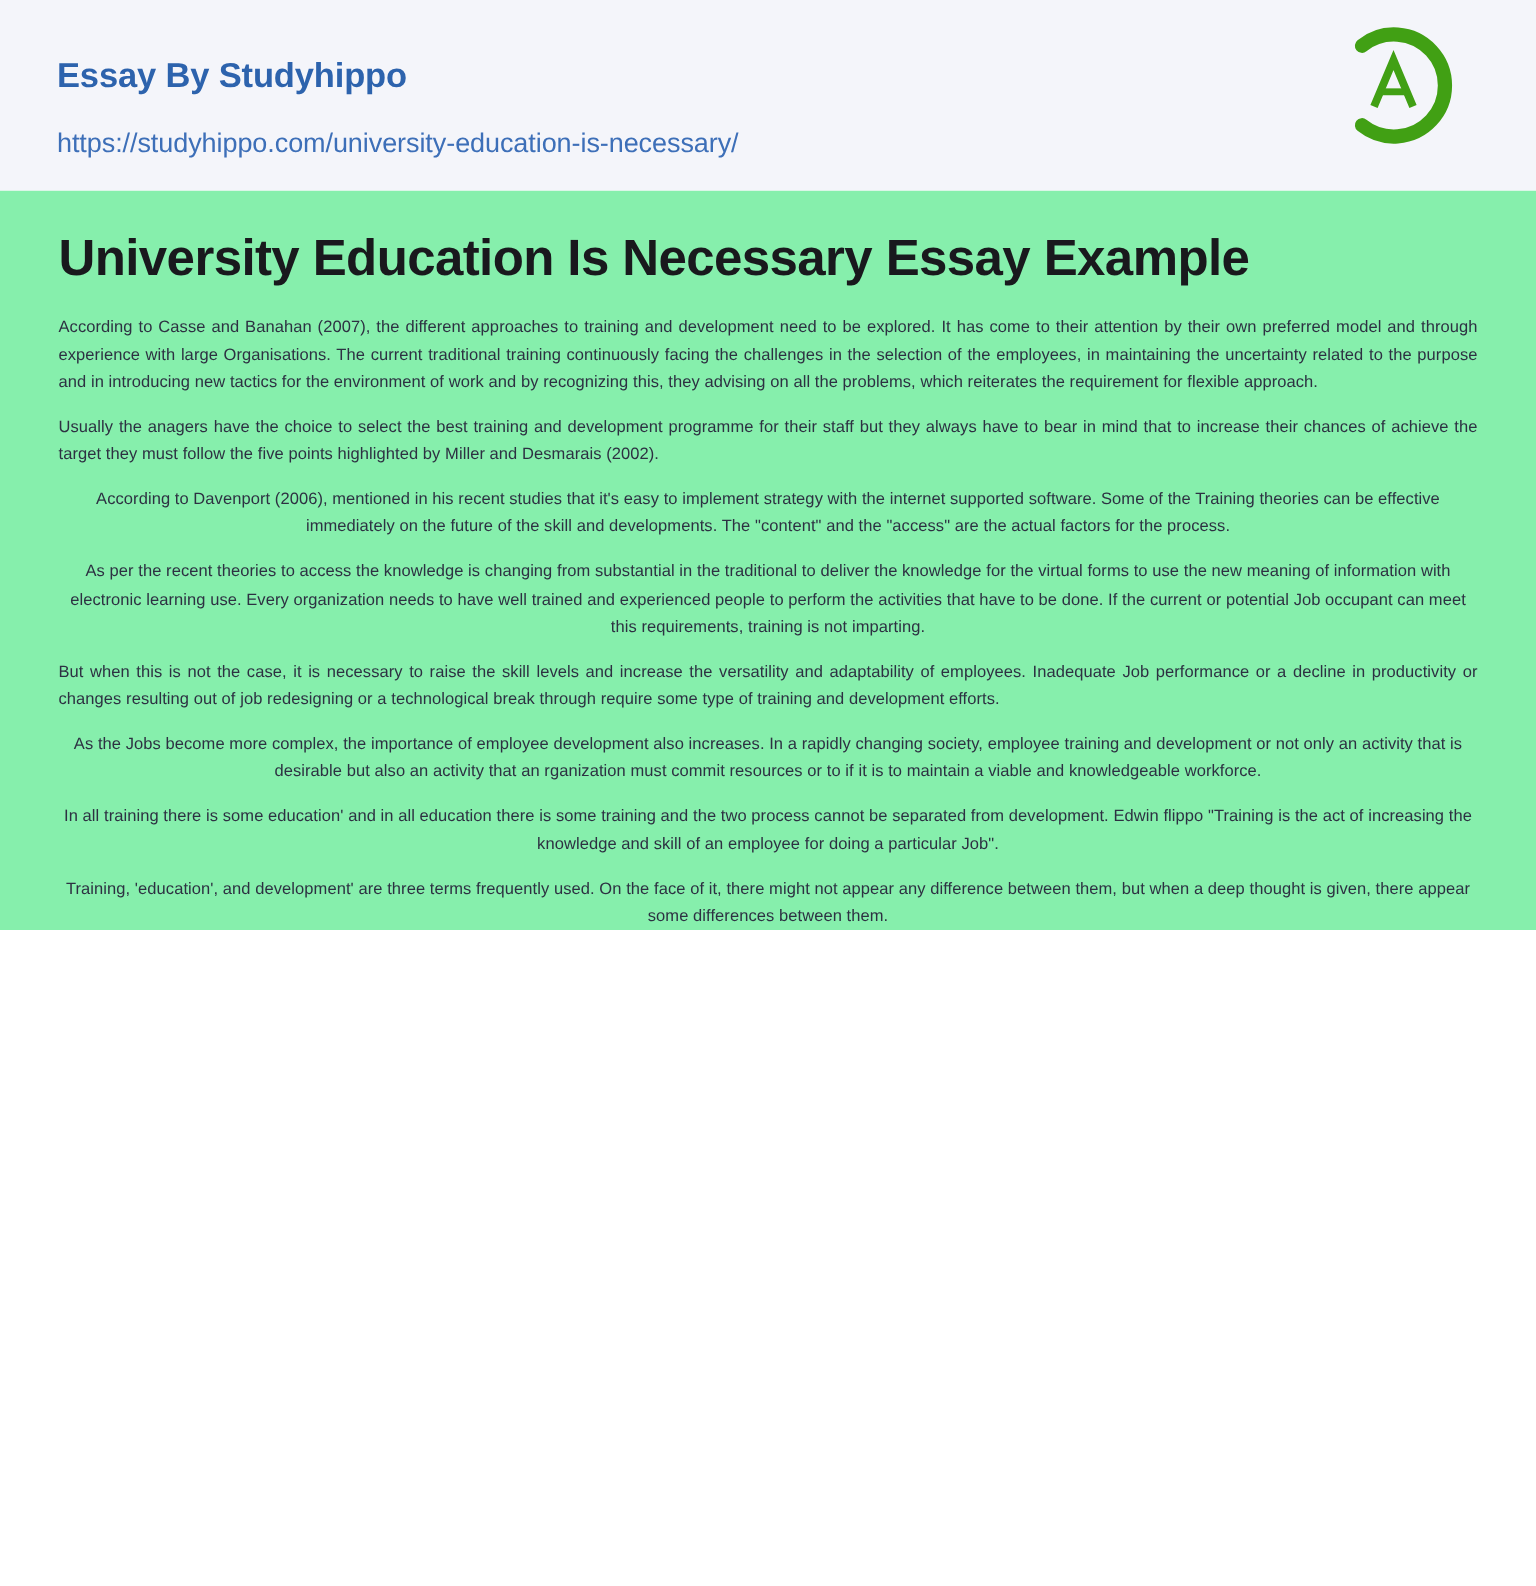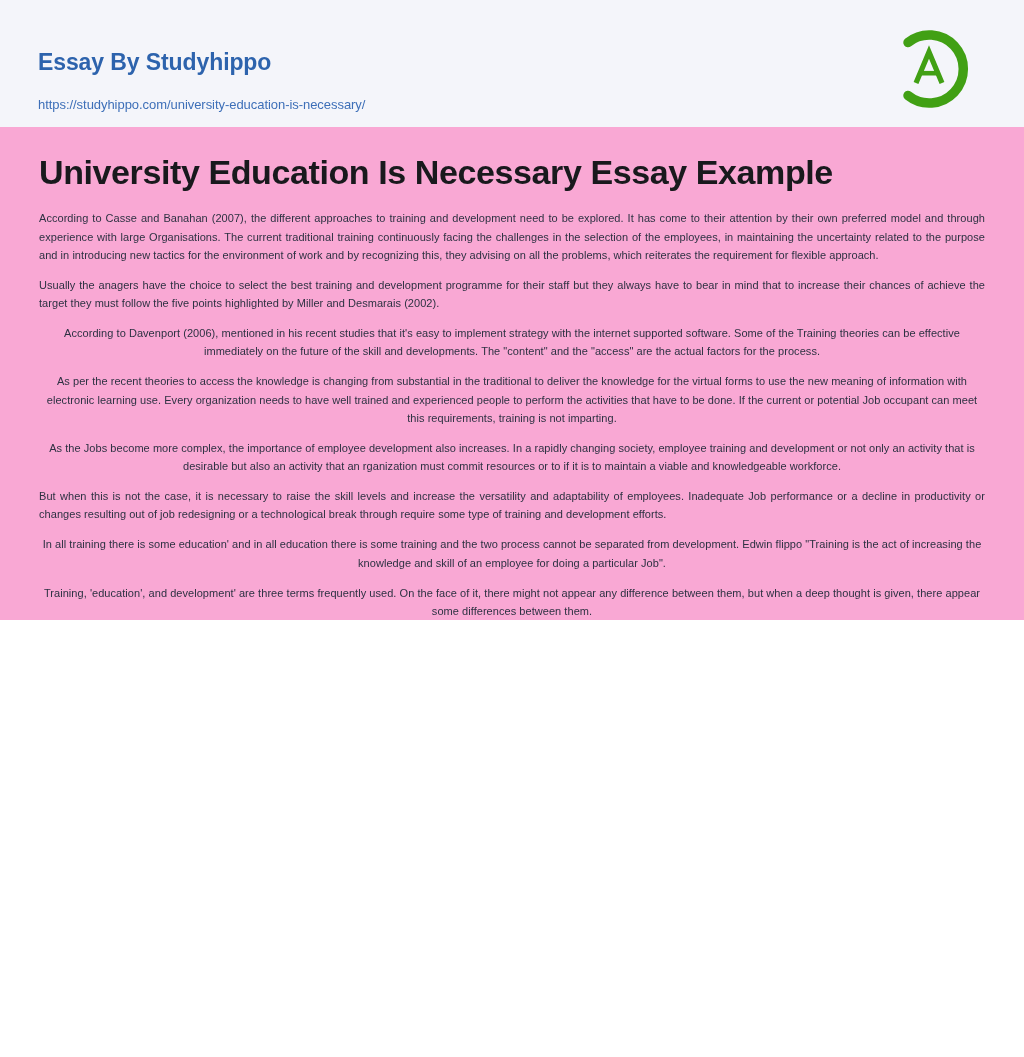--- a/index.html
+++ b/index.html
@@ -14,21 +14,21 @@
     font-family: "Liberation Sans", sans-serif;
     overflow: hidden;
   }
 
   
   .site-header {
     position: relative;
     width: 1024px;
     height: 127px;
     background: #f4f5fa;
-    padding: 12px 36px;
+    padding: 0 36px;
   }
   .header-inner {
     position: relative;
     width: 100%;
     height: 100%;
   }
   .brand-name {
     position: absolute;
     left: 2px;
     top: 37px;
@@ -36,40 +36,40 @@
     font-weight: bold;
     color: #2d63ad;
     letter-spacing: -0.1px;
     line-height: 1.2;
     white-space: nowrap;
   }
   .brand-url {
     position: absolute;
     left: 2px;
     top: 85px;
-    font-size: 13px;
+    font-size: 18px;
     font-weight: normal;
     color: #3d6fb8;
     text-decoration: none;
     letter-spacing: -0.05px;
     white-space: nowrap;
   }
   .logo-wrap {
     position: absolute;
     right: 16px;
     top: 14px;
     width: 86px;
     height: 86px;
   }
   .logo-wrap svg { display: block; }
 
   
   .article {
     padding: 0 39px;
-    background: #f9a8d4;
+    background: #86efac;
   }
   .article-title {
     margin: 0;
     padding-top: 25px;
     font-size: 34px;
     line-height: 1.22;
     font-weight: bold;
     color: #19191d;
     letter-spacing: -0.4px;
   }
@@ -106,18 +106,18 @@
   </div>
 </header>
 
 <main class="article">
   <h1 class="article-title">University Education Is Necessary Essay Example</h1>
   <div class="article-body">
       <p class="para justify">According to Casse and Banahan (2007), the different approaches to training and development need to be explored. It has come to their attention by their own preferred model and through experience with large Organisations. The current traditional training continuously facing the challenges in the selection of the employees, in maintaining the uncertainty related to the purpose and in introducing new tactics for the environment of work and by recognizing this, they advising on all the problems, which reiterates the requirement for flexible approach.</p>
       <p class="para justify">Usually the anagers have the choice to select the best training and development programme for their staff but they always have to bear in mind that to increase their chances of achieve the target they must follow the five points highlighted by Miller and Desmarais (2002).</p>
       <p class="para left">According to Davenport (2006), mentioned in his recent studies that it's easy to implement strategy with the internet supported software. Some of the Training theories can be effective immediately on the future of the skill and developments. The "content" and the "access" are the actual factors for the process.</p>
       <p class="para left">As per the recent theories to access the knowledge is changing from substantial in the traditional to deliver the knowledge for the virtual forms to use the new meaning of information with electronic learning use. Every organization needs to have well trained and experienced people to perform the activities that have to be done. If the current or potential Job occupant can meet this requirements, training is not imparting.</p>
+      <p class="para justify">But when this is not the case, it is necessary to raise the skill levels and increase the versatility and adaptability of employees. Inadequate Job performance or a decline in productivity or changes resulting out of job redesigning or a technological break through require some type of training and development efforts.</p>
       <p class="para left">As the Jobs become more complex, the importance of employee development also increases. In a rapidly changing society, employee training and development or not only an activity that is desirable but also an activity that an rganization must commit resources or to if it is to maintain a viable and knowledgeable workforce.</p>
-      <p class="para justify">But when this is not the case, it is necessary to raise the skill levels and increase the versatility and adaptability of employees. Inadequate Job performance or a decline in productivity or changes resulting out of job redesigning or a technological break through require some type of training and development efforts.</p>
       <p class="para left">In all training there is some education' and in all education there is some training and the two process cannot be separated from development. Edwin flippo "Training is the act of increasing the knowledge and skill of an employee for doing a particular Job".</p>
       <p class="para left">Training, 'education', and development' are three terms frequently used. On the face of it, there might not appear any difference between them, but when a deep thought is given, there appear some differences between them.</p>
     </div>
 </main>
 
 </body></html>

